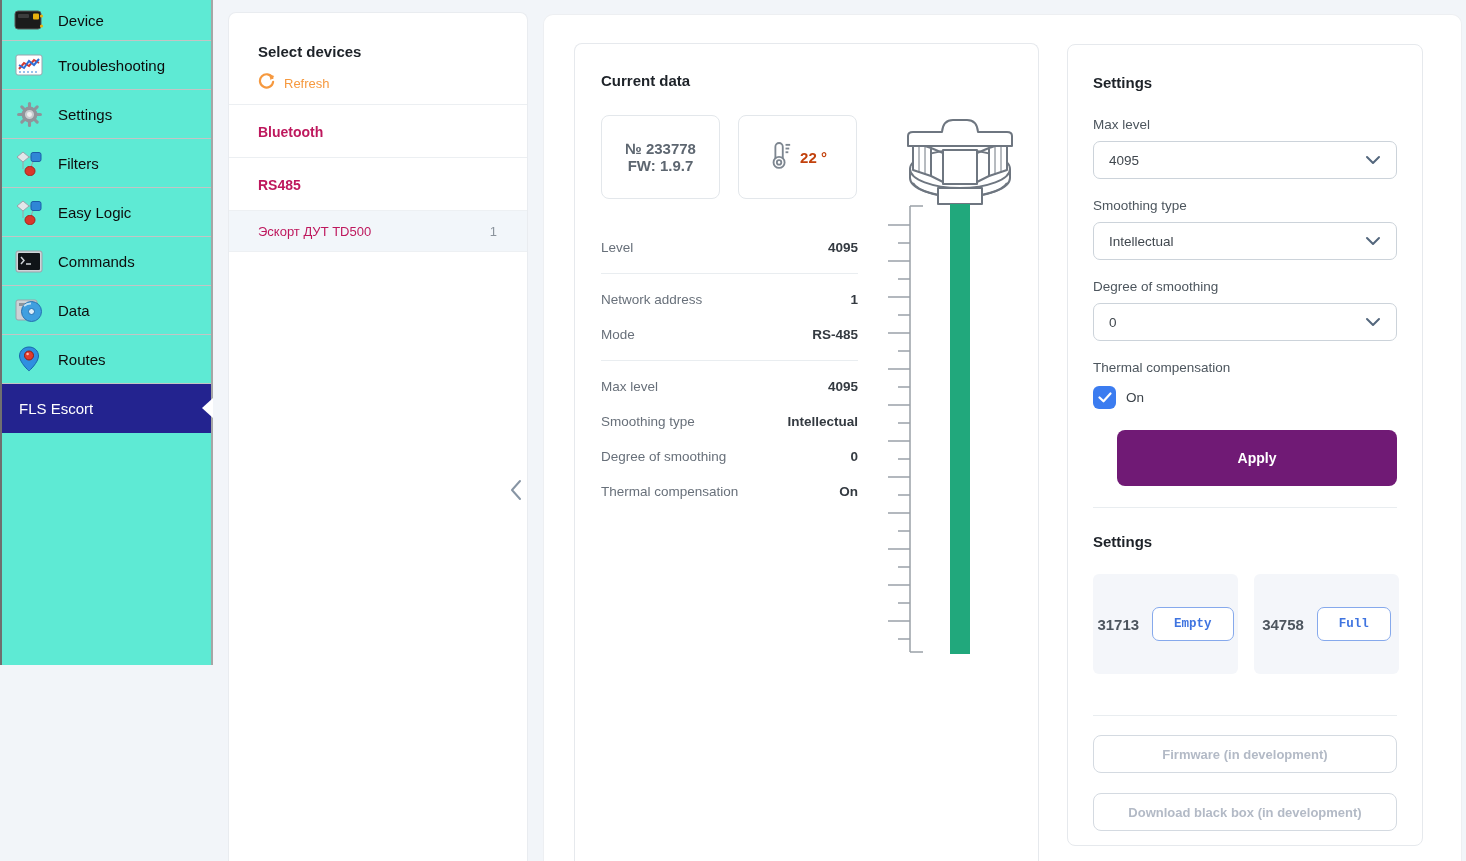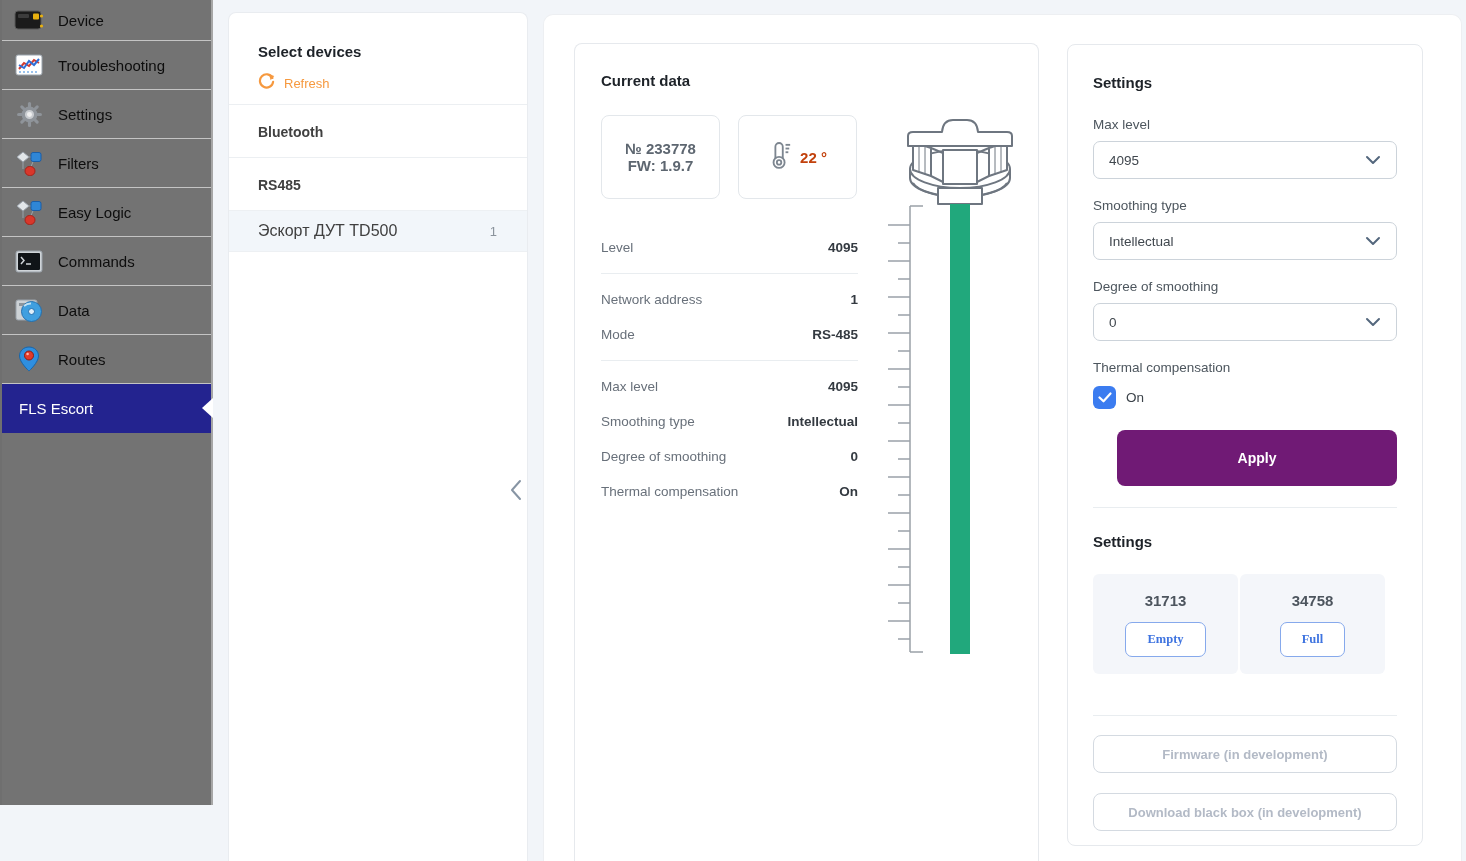--- a/index.html
+++ b/index.html
@@ -7,22 +7,22 @@
   body {
     position: relative;
     overflow: hidden;
     background: #f2f5f9;
     font-family: "Liberation Sans", sans-serif;
     color: #222;
   }
 
   
   .sidebar {
-    position:absolute; left:0; top:0; width:213px; height:805px;
-    background:#737373;
+    position:absolute; left:0; top:0; width:213px; height:665px;
+    background:#5eead4;
     border-left:2px solid #6f6f6f;
     border-right:2px solid #a6a6a6;
   }
   .nav-item {
     position:relative; display:flex; align-items:center; gap:12px;
     height:49px; padding-left:10px;
     border-bottom:1px solid #c4c4c4; cursor:pointer;
   }
   .nav-item.first { height:41px; }
   .nav-icon { width:34px; height:32px; display:flex; align-items:center; justify-content:center; flex:0 0 34px; }
@@ -39,28 +39,28 @@
   
   .device-panel {
     position:absolute; left:228px; top:12px; width:300px; height:852px;
     background:#fff; border:1px solid #e9ecf0; border-bottom:none;
     border-radius:8px 8px 0 0;
   }
   .dp-title { position:absolute; left:29px; top:30px; font-size:15px; font-weight:bold; color:#1d2228; }
   .dp-refresh { position:absolute; left:29px; top:60px; display:flex; align-items:center; gap:9px;
     color:#f6993f; font-size:13px; cursor:pointer; }
   .dp-div { position:absolute; left:0; right:0; height:1px; background:#eceff2; }
-  .dp-section { position:absolute; left:29px; font-size:14px; font-weight:bold; color:#404040; }
+  .dp-section { position:absolute; left:29px; font-size:14px; font-weight:bold; color:#be185d; }
   .dp-row {
     position:absolute; left:0; right:0; top:197px; height:42px;
     background:#f2f6fa; border-top:1px solid #edf0f3; border-bottom:1px solid #edf0f3;
     display:flex; align-items:center; justify-content:space-between;
     padding:0 30px 0 29px; cursor:pointer;
   }
-  .dp-row-name { font-size:16px; color:#404040; }
+  .dp-row-name { font-size:13px; color:#be185d; }
   .dp-row-count { font-size:13px; color:#8b939c; }
   .dp-collapse { position:absolute; right:3px; top:466px; width:16px; height:26px; cursor:pointer;
     display:flex; align-items:center; justify-content:center; }
 
   
   .main-panel {
     position:absolute; left:543px; top:14px; width:919px; height:850px;
     background:#fff; border:1px solid #edeff2; border-bottom:none;
     border-radius:10px 10px 0 0;
   }
@@ -112,29 +112,29 @@
     position:absolute; left:25px; right:25px; top:385px; height:56px;
     background:#701a75; border:none; border-radius:8px;
     color:#fff; font-weight:bold; font-size:14px; cursor:pointer;
     font-family:"Liberation Sans", sans-serif;
     margin-left:24px;
   }
   .sc-div { height:1px; background:#e9edf0; }
   .calib-box {
     position:absolute; top:529px; width:145px; height:100px;
     background:#f4f6fa; border-radius:6px;
-    display:flex; flex-direction:column; align-items:center; justify-content:center; gap:13px;
+    display:flex; flex-direction:row; align-items:center; justify-content:center; gap:13px;
   }
   .calib-box.empty { left:25px; }
-  .calib-box.full  { left:172px; }
+  .calib-box.full  { left:186px; }
   .calib-value { font-size:15px; font-weight:bold; color:#4d555e; }
   .calib-btn {
     background:#fff; border:1px solid #86a9ec; border-radius:7px;
     color:#3f74e0; font-weight:bold; font-size:12.5px; padding:9px 21px;
-    cursor:pointer; font-family:Liberation Serif, serif;
+    cursor:pointer; font-family:Liberation Mono, monospace;
   }
   .ghost-btn {
     position:absolute; left:25px; right:25px; height:38px;
     background:#fff; border:1px solid #d4dae1; border-radius:8px;
     color:#b3bac6; font-weight:bold; font-size:13px; cursor:pointer;
     font-family:"Liberation Sans", sans-serif;
   }
 </style>
 </head>
 <body>

